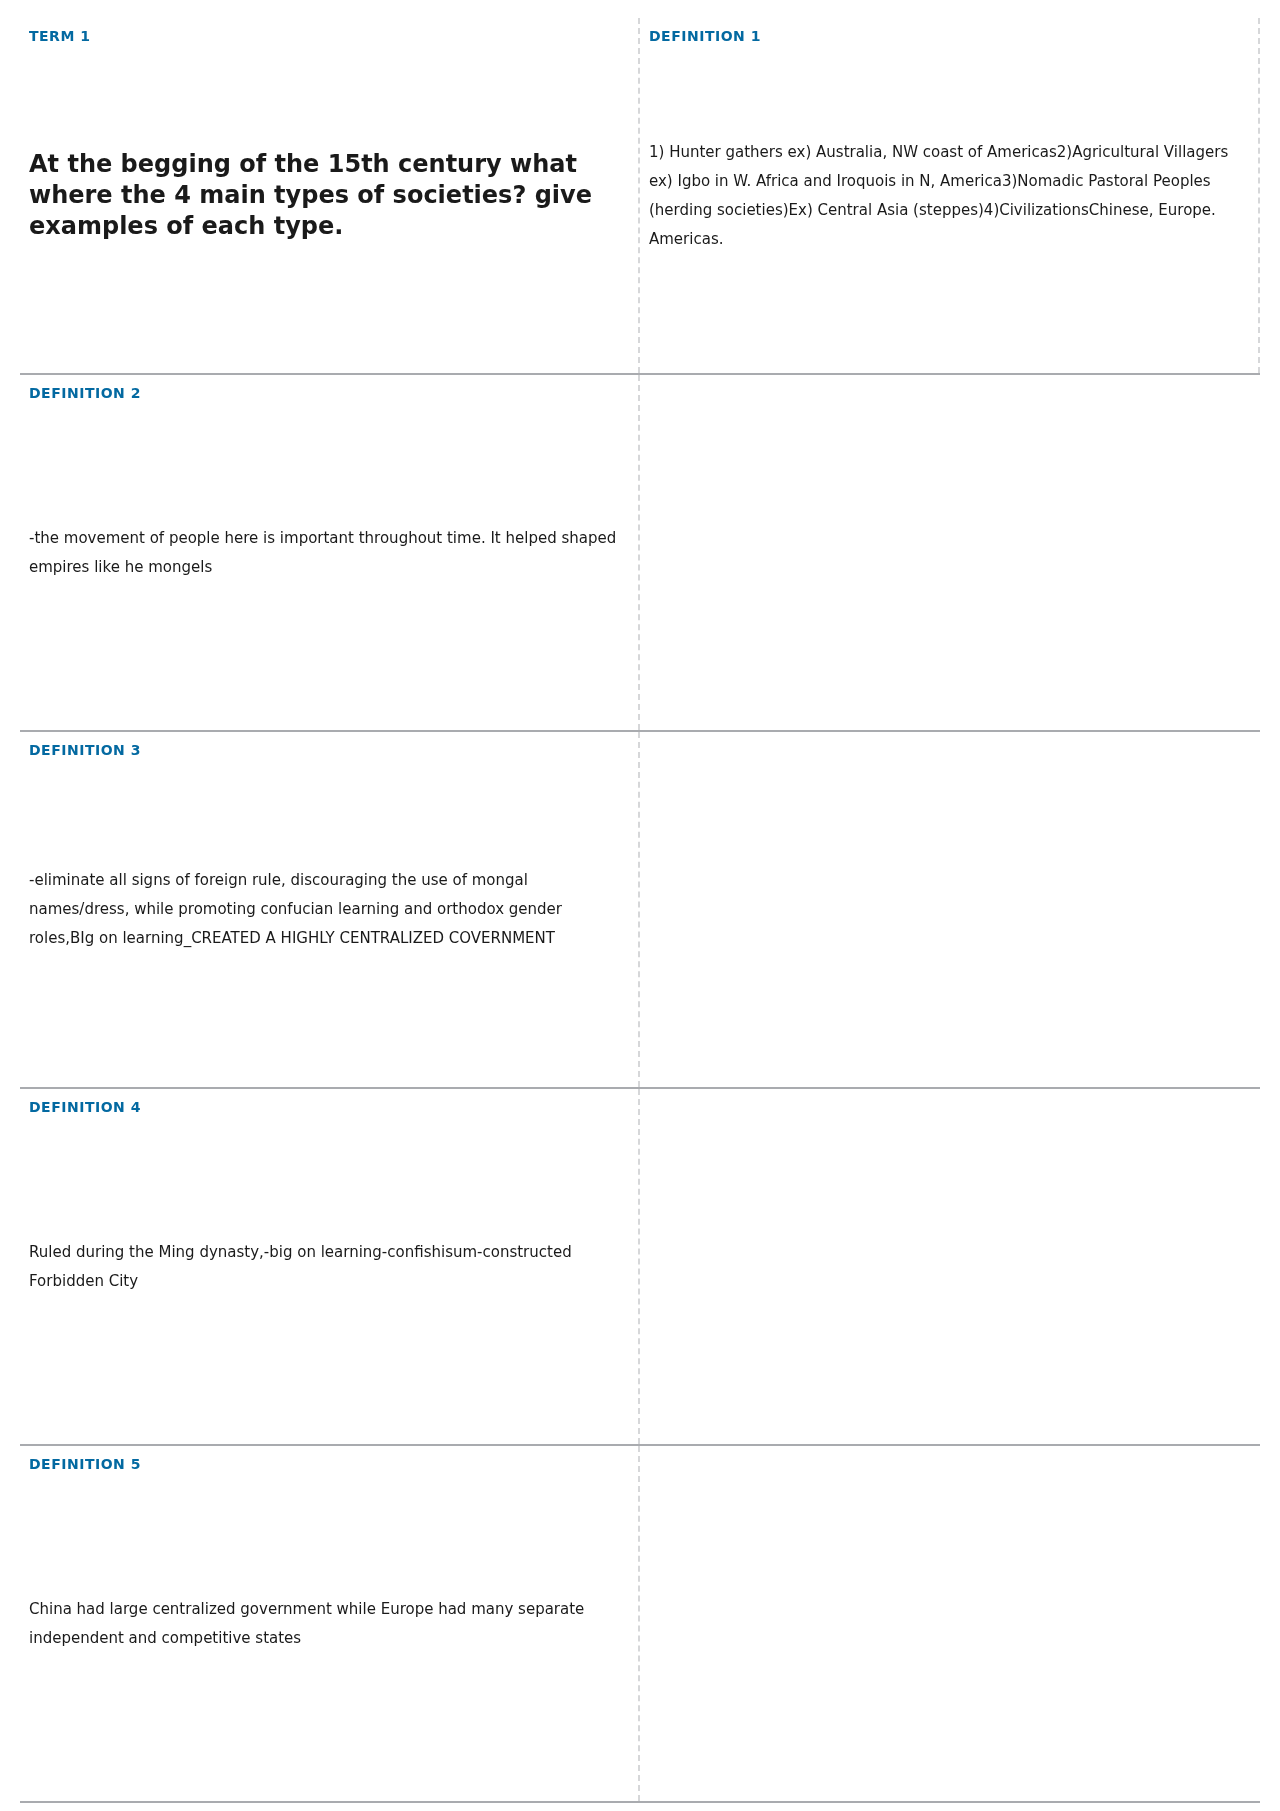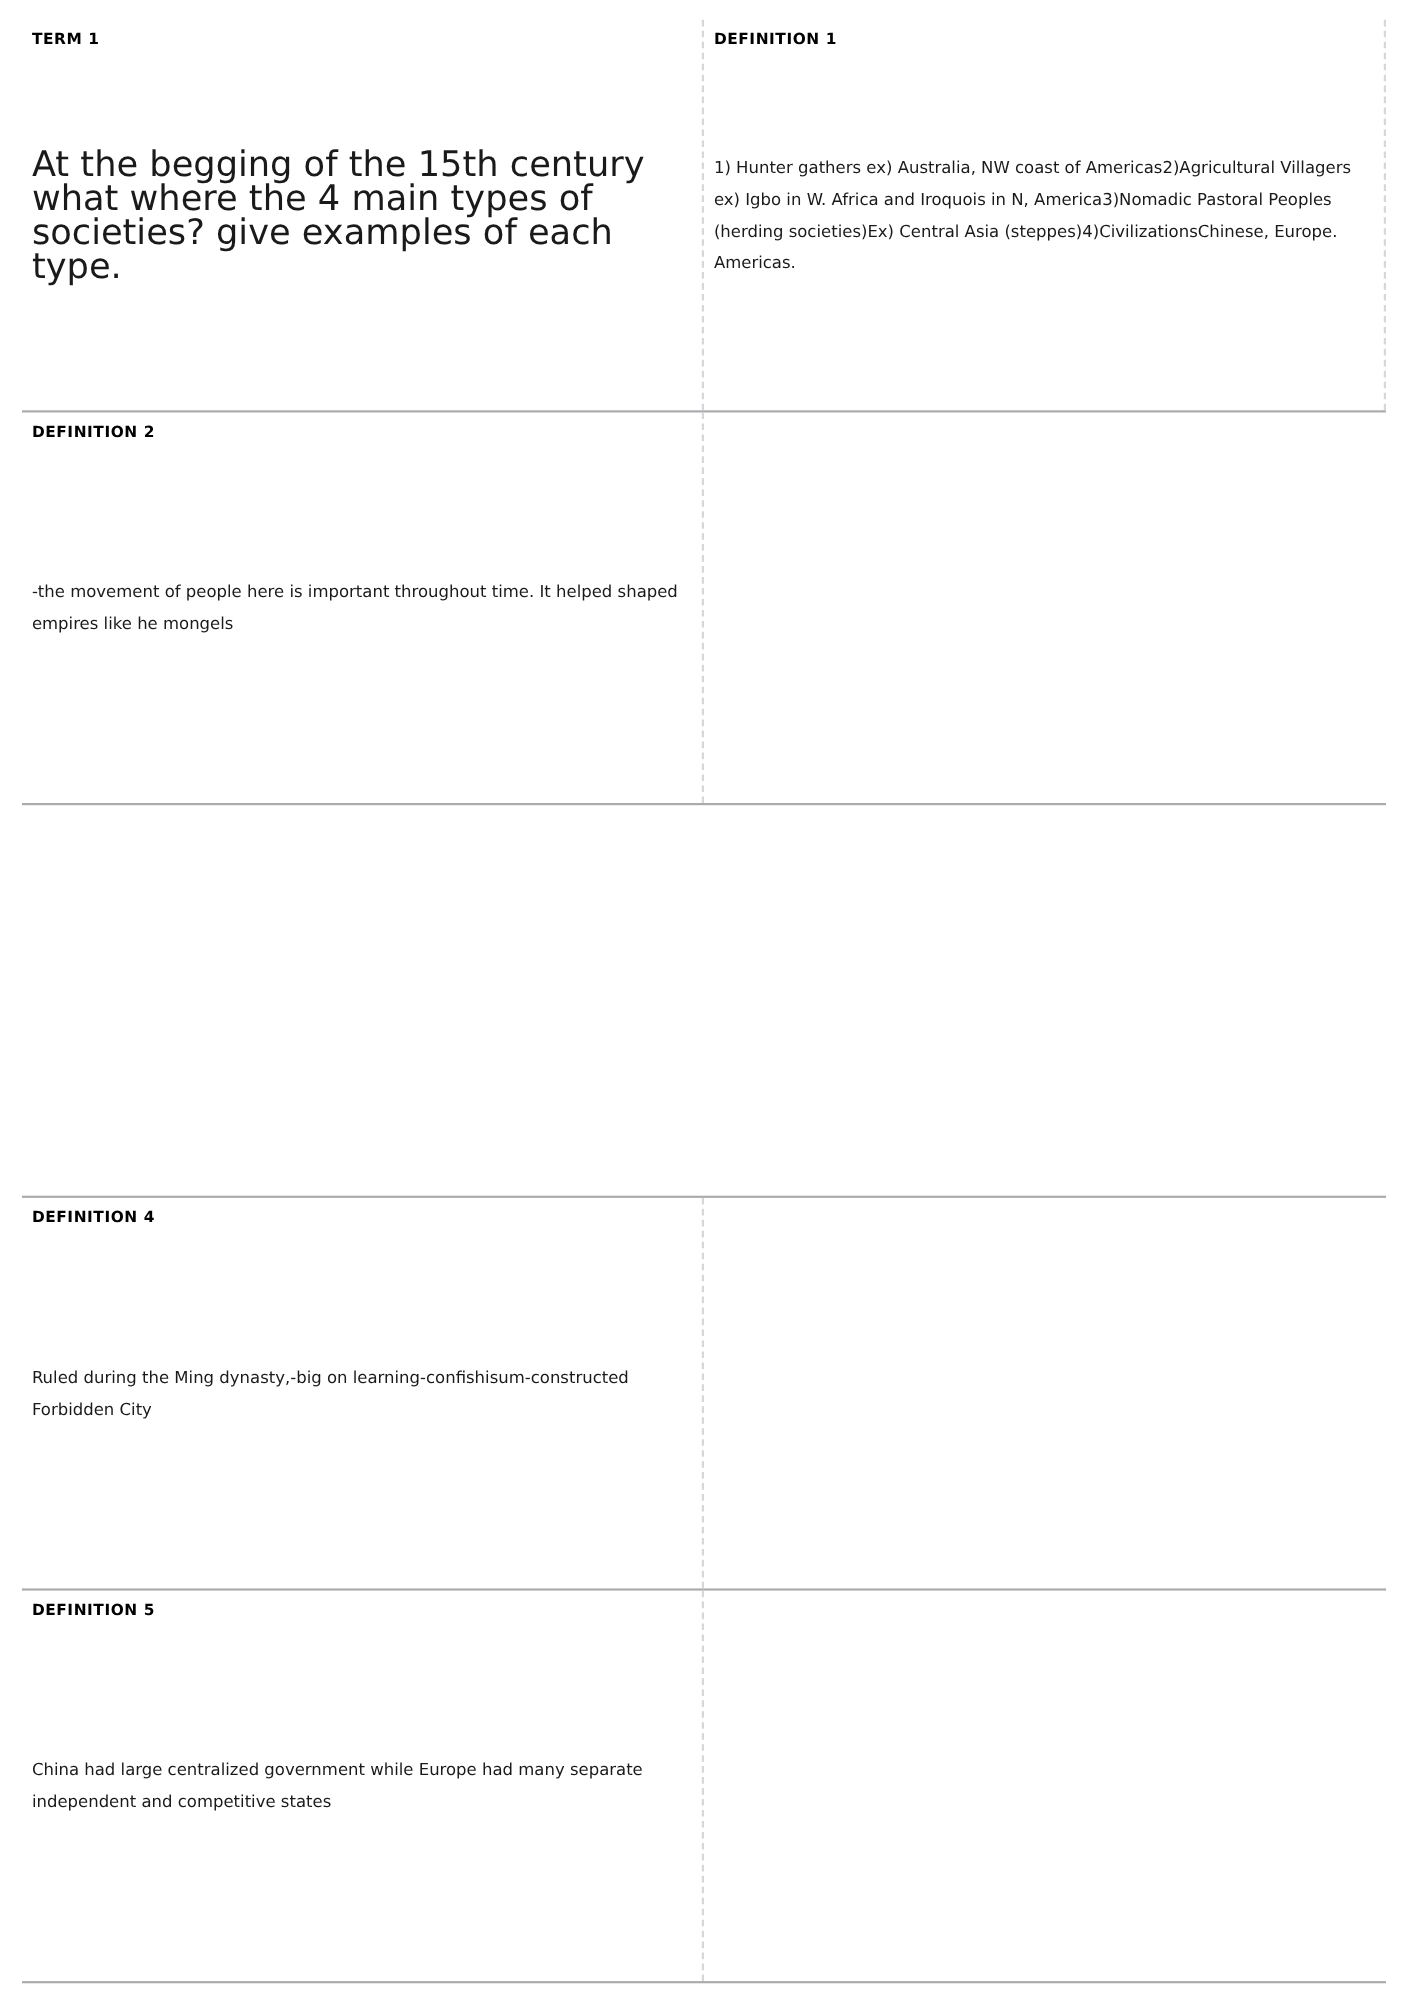--- a/index.html
+++ b/index.html
@@ -2,23 +2,23 @@
 <html><head>
 <meta charset="utf-8">
 <style>
   html, body { margin: 0; padding: 0; background: #ffffff; }
   body { width: 1280px; height: 1811px; position: relative; font-family: "DejaVu Sans", sans-serif; color: #1a1a1a; }
   .sheet { position: absolute; left: 20px; top: 18px; width: 1240px; }
   .row { position: relative; height: 355px; border-bottom: 2px solid #a9abaf; display: flex; }
   .cell { position: relative; width: 620px; height: 100%; box-sizing: border-box; }
   .cell.term { border-right: 2px dashed #d6d7d9; }
   .cell.def { border-right: 2px dashed #d6d7d9; }
-  .label { position: absolute; left: 9px; top: 10px; font-size: 14px; font-weight: bold; color: #000000; letter-spacing: 0.5px; }
+  .label { position: absolute; left: 9px; top: 10px; font-size: 14px; font-weight: bold; color: #0369a1; letter-spacing: 0.5px; }
   .content { position: absolute; left: 9px; right: 8px; top: 0; bottom: 0; display: flex; align-items: center; }
-  .term .content .text { font-size: 32px; line-height: 31px; }
+  .term .content .text { font-size: 24px; line-height: 31px; font-weight: bold; }
   .term .content.centered { justify-content: center; text-align: center; }
   .def .content .text { font-size: 15px; line-height: 29px; }
 </style>
 </head>
 <body>
 
 <div class="sheet">
 
   <div class="row">
     <div class="cell term">
@@ -38,20 +38,26 @@
   <div class="row">
     <div class="cell def">
       <div class="label">DEFINITION 2</div>
       <div class="content">
         <div class="text">-the movement of people here is important throughout time. It helped shaped empires like he mongels</div>
       </div>
     </div>
   </div>
 
   <div class="row">
+    <div class="cell def">
+      <div class="label">DEFINITION 3</div>
+      <div class="content">
+        <div class="text">-eliminate all signs of foreign rule, discouraging the use of mongal names/dress, while promoting confucian learning and orthodox gender roles,BIg on learning_CREATED A HIGHLY CENTRALIZED COVERNMENT</div>
+      </div>
+    </div>
   </div>
 
   <div class="row">
     <div class="cell def">
       <div class="label">DEFINITION 4</div>
       <div class="content">
         <div class="text">Ruled during the Ming dynasty,-big on learning-confishisum-constructed Forbidden City</div>
       </div>
     </div>
   </div>

